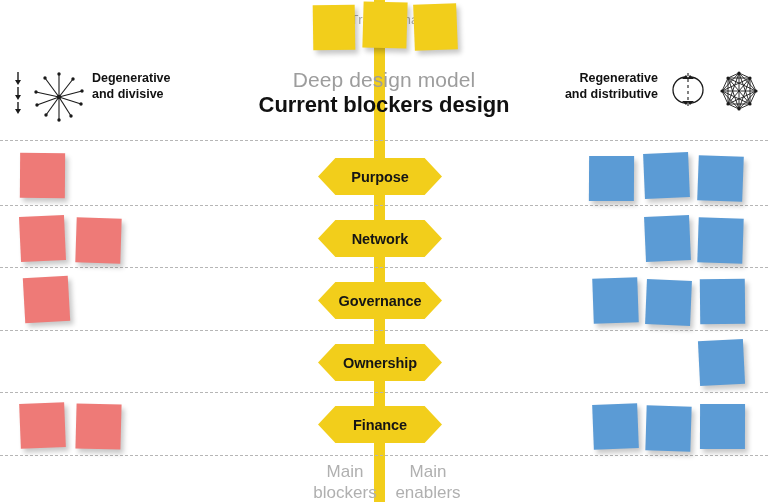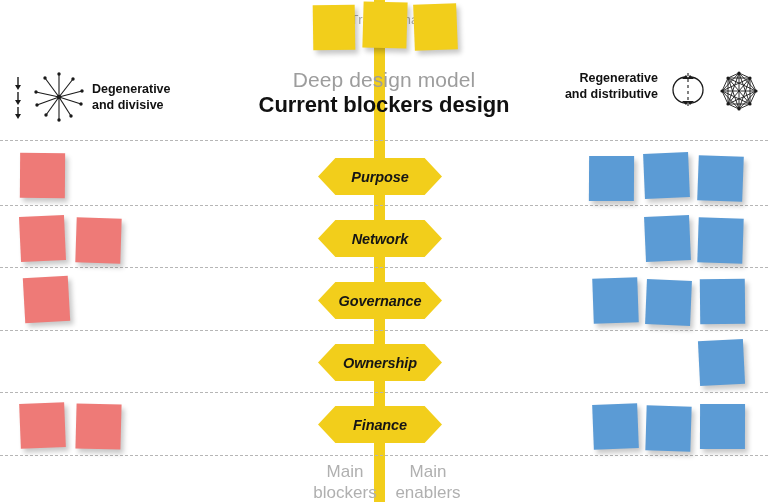--- a/index.html
+++ b/index.html
@@ -73,21 +73,20 @@
     top: 68px;
     width: 768px;
     height: 62px;
   }
 
   #left-legend {
     position: absolute;
     left: 10px;
     top: 2px;
     display: flex;
-    align-items: center;
     gap: 6px;
   }
   #right-legend {
     position: absolute;
     right: 8px;
     top: 2px;
     display: flex;
     align-items: flex-start;
     gap: 7px;
   }
@@ -134,21 +133,20 @@
     justify-content: center;
     z-index: 6;
     clip-path: polygon(0% 50%, 14% 0%, 86% 0%, 100% 50%, 86% 100%, 14% 100%);
   }
   .chev span {
     font-size: 14.5px;
     font-weight: bold;
     color: #151515;
     letter-spacing: -.1px;
     white-space: nowrap;
-    font-style: italic;
   }
 
   
   .foot-cap {
     position: absolute;
     top: 461px;
     width: 80px;
     font-size: 17px;
     color: #b0b0b0;
     line-height: 1.25;

